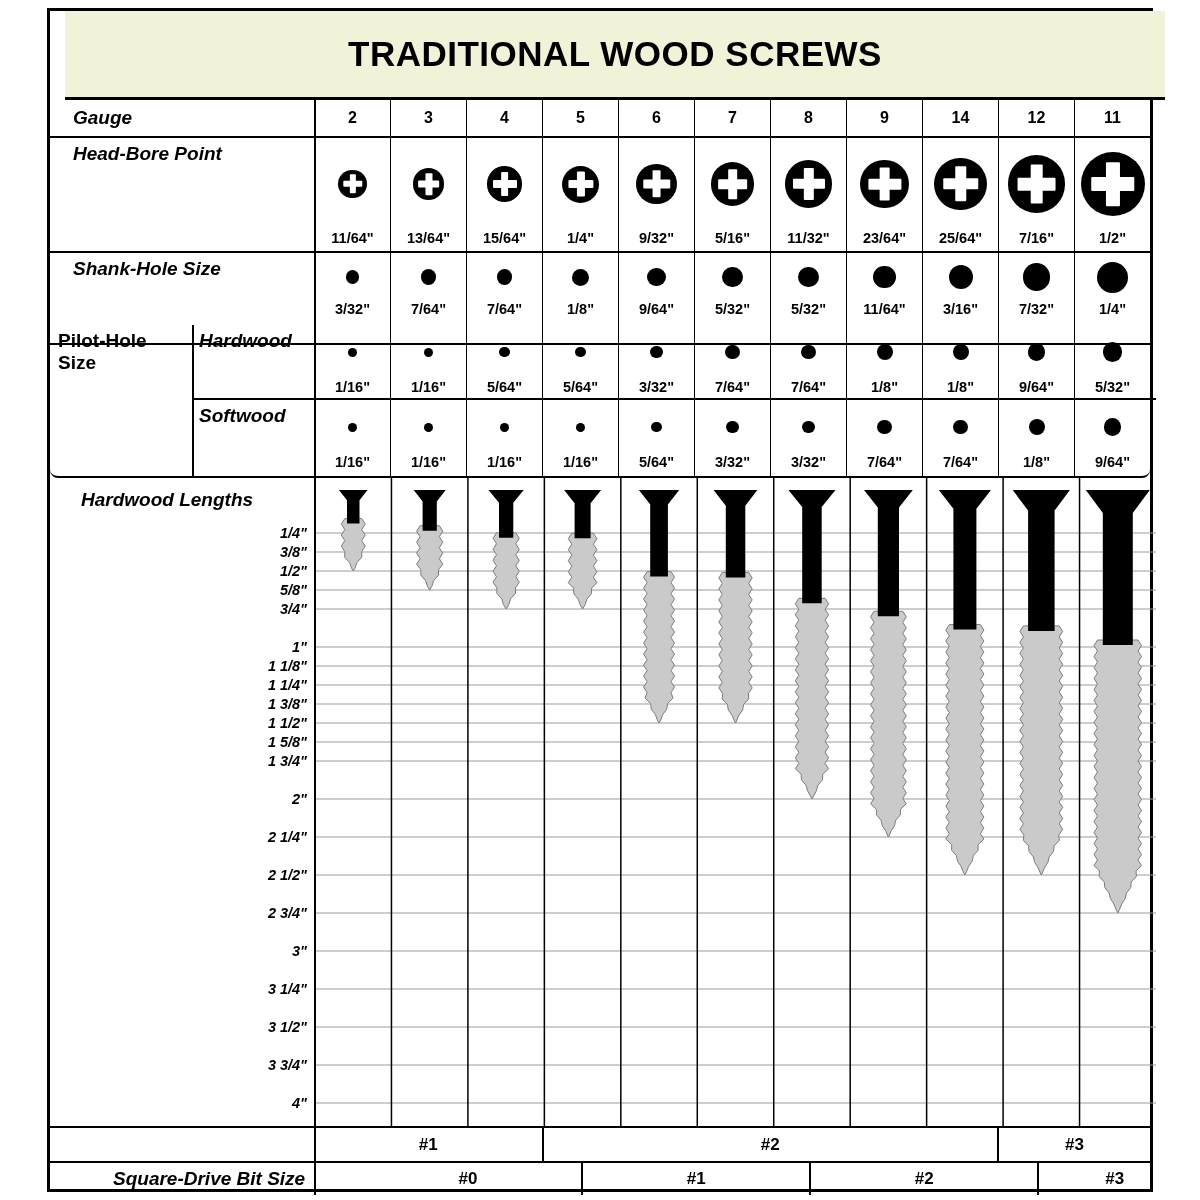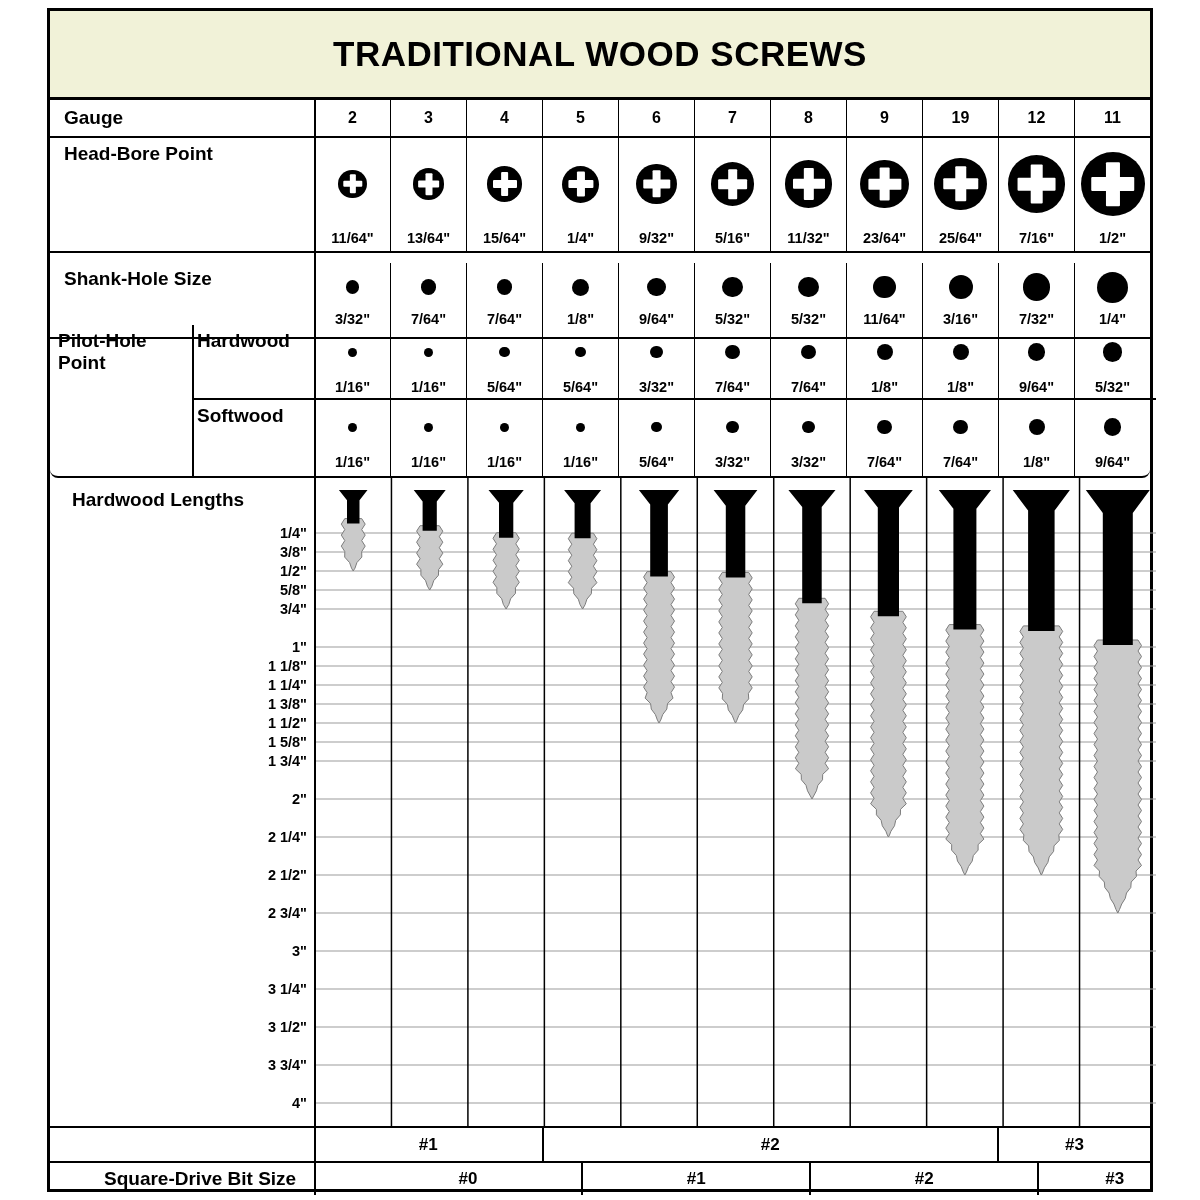--- a/index.html
+++ b/index.html
@@ -5,29 +5,29 @@
   html,body{margin:0;padding:0;}
   body{width:1200px;height:1200px;background:#fff;color:#000;font-family:"Liberation Sans",sans-serif;}
   #page{position:relative;width:1200px;height:1200px;background:#fff;overflow:hidden;}
   #chart{position:absolute;left:47px;top:8px;width:1106px;height:1184px;border:3px solid #000;box-sizing:border-box;background:#fff;}
   .row{position:absolute;left:0;width:100%;box-sizing:border-box;}
   .bb{border-bottom:2px solid #000;}
   #title-bar{top:0;height:89px;border-bottom:3px solid #000;display:flex;align-items:center;justify-content:center;}
   #title-bar h1{margin:0;font-size:35px;font-weight:bold;letter-spacing:.5px;}
   #gauge-row{top:89px;height:38px;}
   #headbore-row{top:127px;height:115px;}
-  #shank-row{top:252px;height:76px;}
+  #shank-row{top:242px;height:92px;}
   #hardwood-row{top:314px;height:75px;}
   #softwood-row{top:389px;height:78px;border-radius:8px;}
   #lengths-row{top:467px;height:650px;}
   #phillips-row{top:1117px;height:35px;}
   #square-row{top:1152px;height:32px;margin-left:40px;}
-  .label-cell{position:absolute;left:0;top:0;width:265px;height:100%;font-weight:bold;font-size:19px;padding:5px 14px;box-sizing:border-box;}
+  .label-cell{position:absolute;left:0;top:0;width:265px;height:100%;font-weight:bold;font-size:19px;padding:5px 23px;box-sizing:border-box;font-style:italic;}
   .v-center{display:flex;align-items:center;padding-top:0;padding-bottom:0;}
-  .sub-label{left:133px;width:142px;}
+  .sub-label{left:126px;width:142px;}
   .cols{position:absolute;left:265px;top:0;right:0;height:100%;display:flex;}
   .gcell{flex:1 1 0px;min-width:0;display:flex;flex-direction:column;align-items:center;border-left:1.5px solid #000;box-sizing:border-box;}
   .gcell:first-child{border-left:none;}
   .gauge-cell{flex-direction:row;justify-content:center;align-items:center;font-weight:bold;font-size:16px;}
   .glyph-box{display:flex;align-items:center;justify-content:center;}
   .hb-box{height:92px;}
   .sh-box{height:48px;}
   .hw-box{height:54px;}
   .sw-box{height:54px;}
   .size-label{font-weight:bold;font-size:14.5px;white-space:nowrap;}
@@ -43,36 +43,36 @@
   #lengths-svg{position:absolute;left:265px;top:0;display:block;}
   .span-cell{flex:1 1 0px;display:flex;align-items:center;justify-content:center;font-weight:bold;font-size:17px;border-left:2px solid #000;box-sizing:border-box;}
   .span-cell:first-child{border-left:none;}
 </style>
 </head>
 <body>
 
 <div id="page">
   <div id="chart">
 
-    <div class="row" id="title-bar" style="background: rgb(241, 242, 216);">
+    <div class="row" id="title-bar" style="background: rgb(241, 242, 216); margin-left: 15px;">
       <h1>TRADITIONAL WOOD SCREWS</h1>
     </div>
 
     <div class="row bb" id="gauge-row">
       <div class="label-cell v-center">Gauge</div>
       <div class="cols" id="gauge-cols">
           <div class="gcell gauge-cell">2</div>
           <div class="gcell gauge-cell">3</div>
           <div class="gcell gauge-cell">4</div>
           <div class="gcell gauge-cell">5</div>
           <div class="gcell gauge-cell">6</div>
           <div class="gcell gauge-cell">7</div>
           <div class="gcell gauge-cell">8</div>
           <div class="gcell gauge-cell">9</div>
-          <div class="gcell gauge-cell">19</div>
+          <div class="gcell gauge-cell">14</div>
           <div class="gcell gauge-cell">12</div>
           <div class="gcell gauge-cell">11</div>
         </div>
     </div>
 
     <div class="row bb" id="headbore-row">
       <div class="label-cell">Head-Bore Point</div>
       <div class="cols" id="headbore-cols">
           <div class="gcell">
             <div class="glyph-box hb-box">
@@ -385,21 +385,21 @@
           </div>
           <div class="gcell">
             <div class="glyph-box sw-box">
               <div class="dot" style="width: 17.75px; height: 17.75px;"></div>
             </div>
             <div class="size-label">9/64"</div>
           </div>
         </div>
     </div>
 
-    <div id="pilot-label">Pilot-Hole Point</div>
+    <div id="pilot-label">Pilot-Hole Size</div>
     <div id="pilot-divider"></div>
     <div id="hw-sw-line"></div>
 
     <div class="row bb" id="lengths-row">
       <div class="label-cell" id="length-labels">
         <div id="avail-title">Hardwood Lengths</div>
       <div class="len-label" style="top: 46px;">1/4"</div>
           <div class="len-label" style="top: 65px;">3/8"</div>
           <div class="len-label" style="top: 84px;">1/2"</div>
           <div class="len-label" style="top: 103px;">5/8"</div>

